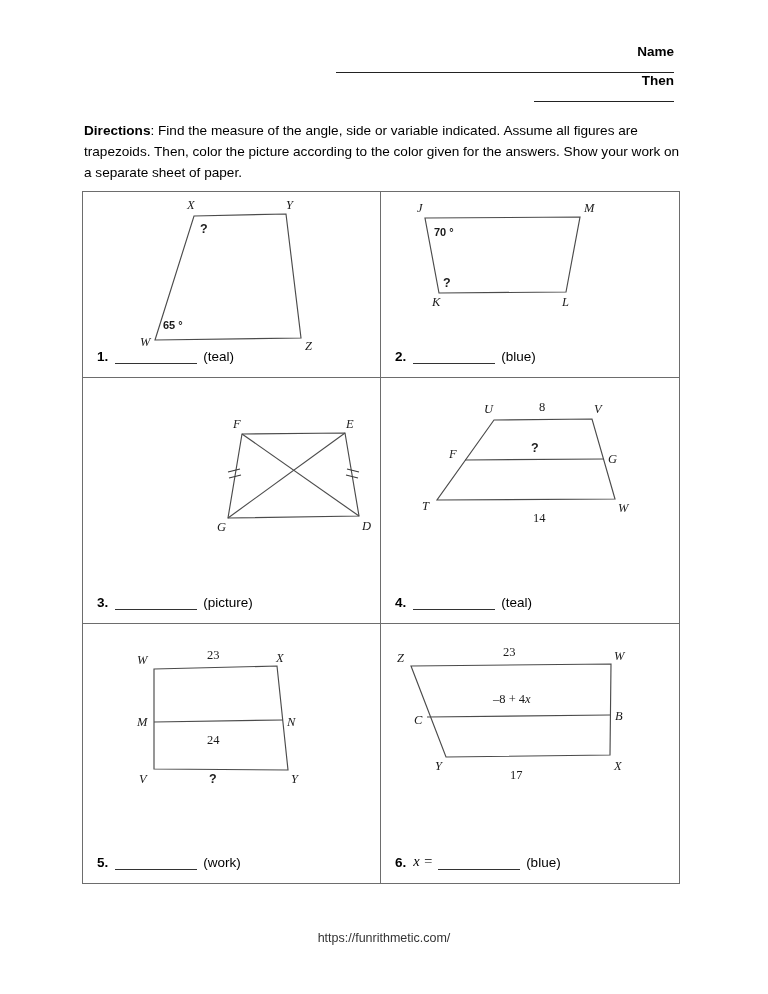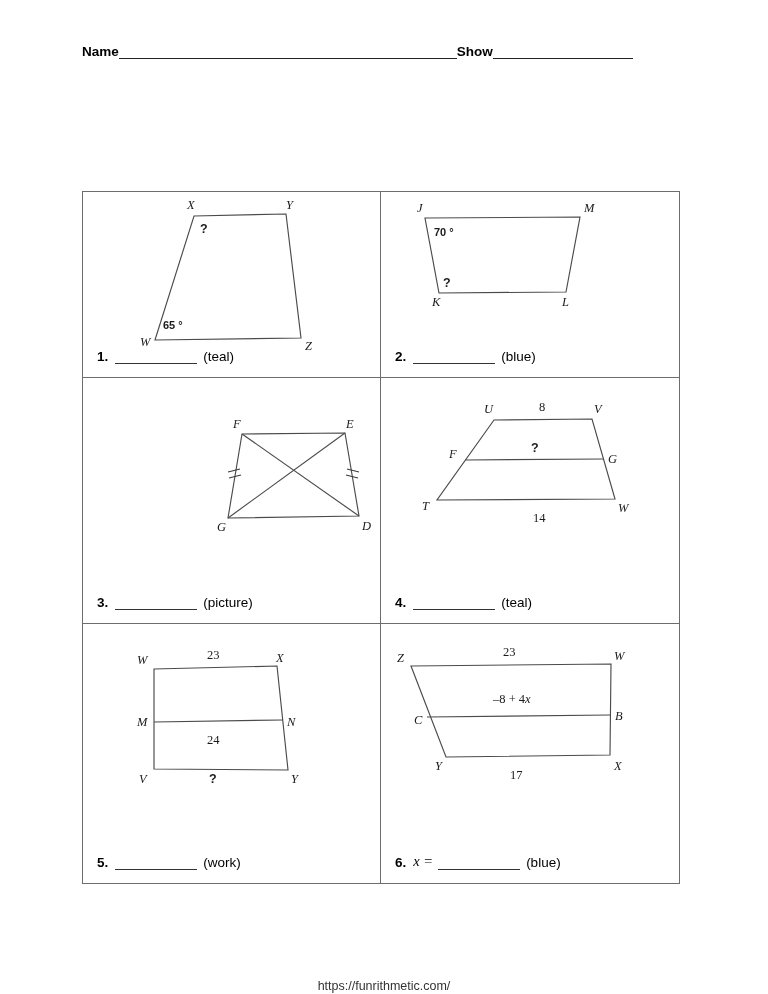--- a/index.html
+++ b/index.html
@@ -25,22 +25,23 @@
 
   
   .namedate {
     position: absolute;
     left: 82px;
     top: 44px;
     width: 592px;
     font-size: 13.5px;
     line-height: 16px;
     display: flex;
-    align-items: center;
+    align-items: flex-end;
     white-space: nowrap;
+    flex-direction: column;
   }
   .nd-label { font-weight: 700; }
   .nd-rule {
     flex: 0 0 auto;
     border-bottom: 1px solid #222;
     height: 12px;
   }
   .nd-rule.name-rule { width: 338px; }
   .nd-rule.date-rule { width: 140px; }
 
@@ -180,36 +181,38 @@
 
   
   .footer {
     position: absolute;
     left: 0;
     top: 931px;
     width: 768px;
     text-align: center;
     font-size: 12.5px;
     color: #333;
-    margin-top: 48px;
   }
 </style>
 </head>
 <body>
 
 <div class="page">
 
   <div class="namedate">
     <span class="nd-label">Name</span>
     <span class="nd-rule name-rule"></span>
-    <span class="nd-label">Show</span>
+    <span class="nd-label">Then</span>
     <span class="nd-rule date-rule"></span>
   </div>
 
 
+  <div class="directions">
+    <b>Directions</b><span>: Find the measure of the angle, side or variable indicated.  Assume all figures are trapezoids.  Then, color the picture according to the color given for the answers. Show your work on a separate sheet of paper.</span>
+  </div>
 
   <div class="grid">
 
     <div class="cell col1 row1">
       <div class="figwrap">
         <svg width="299" height="160" viewBox="0 0 299 160">
           <polygon class="shape" points="111,24 203,22 218,146 72,148"></polygon>
           <text class="vlabel" x="104" y="17">X</text>
           <text class="vlabel" x="203" y="17">Y</text>
           <text class="vlabel" x="222" y="158">Z</text>

